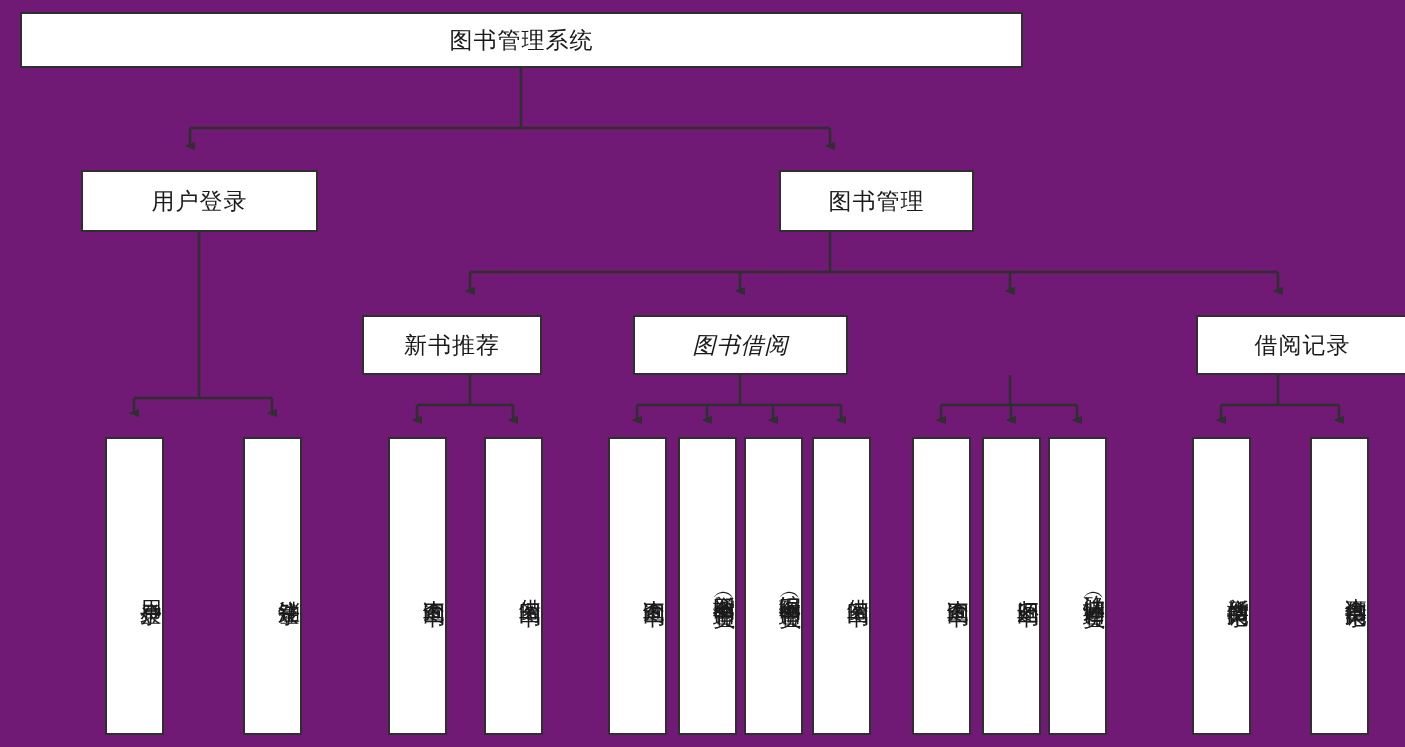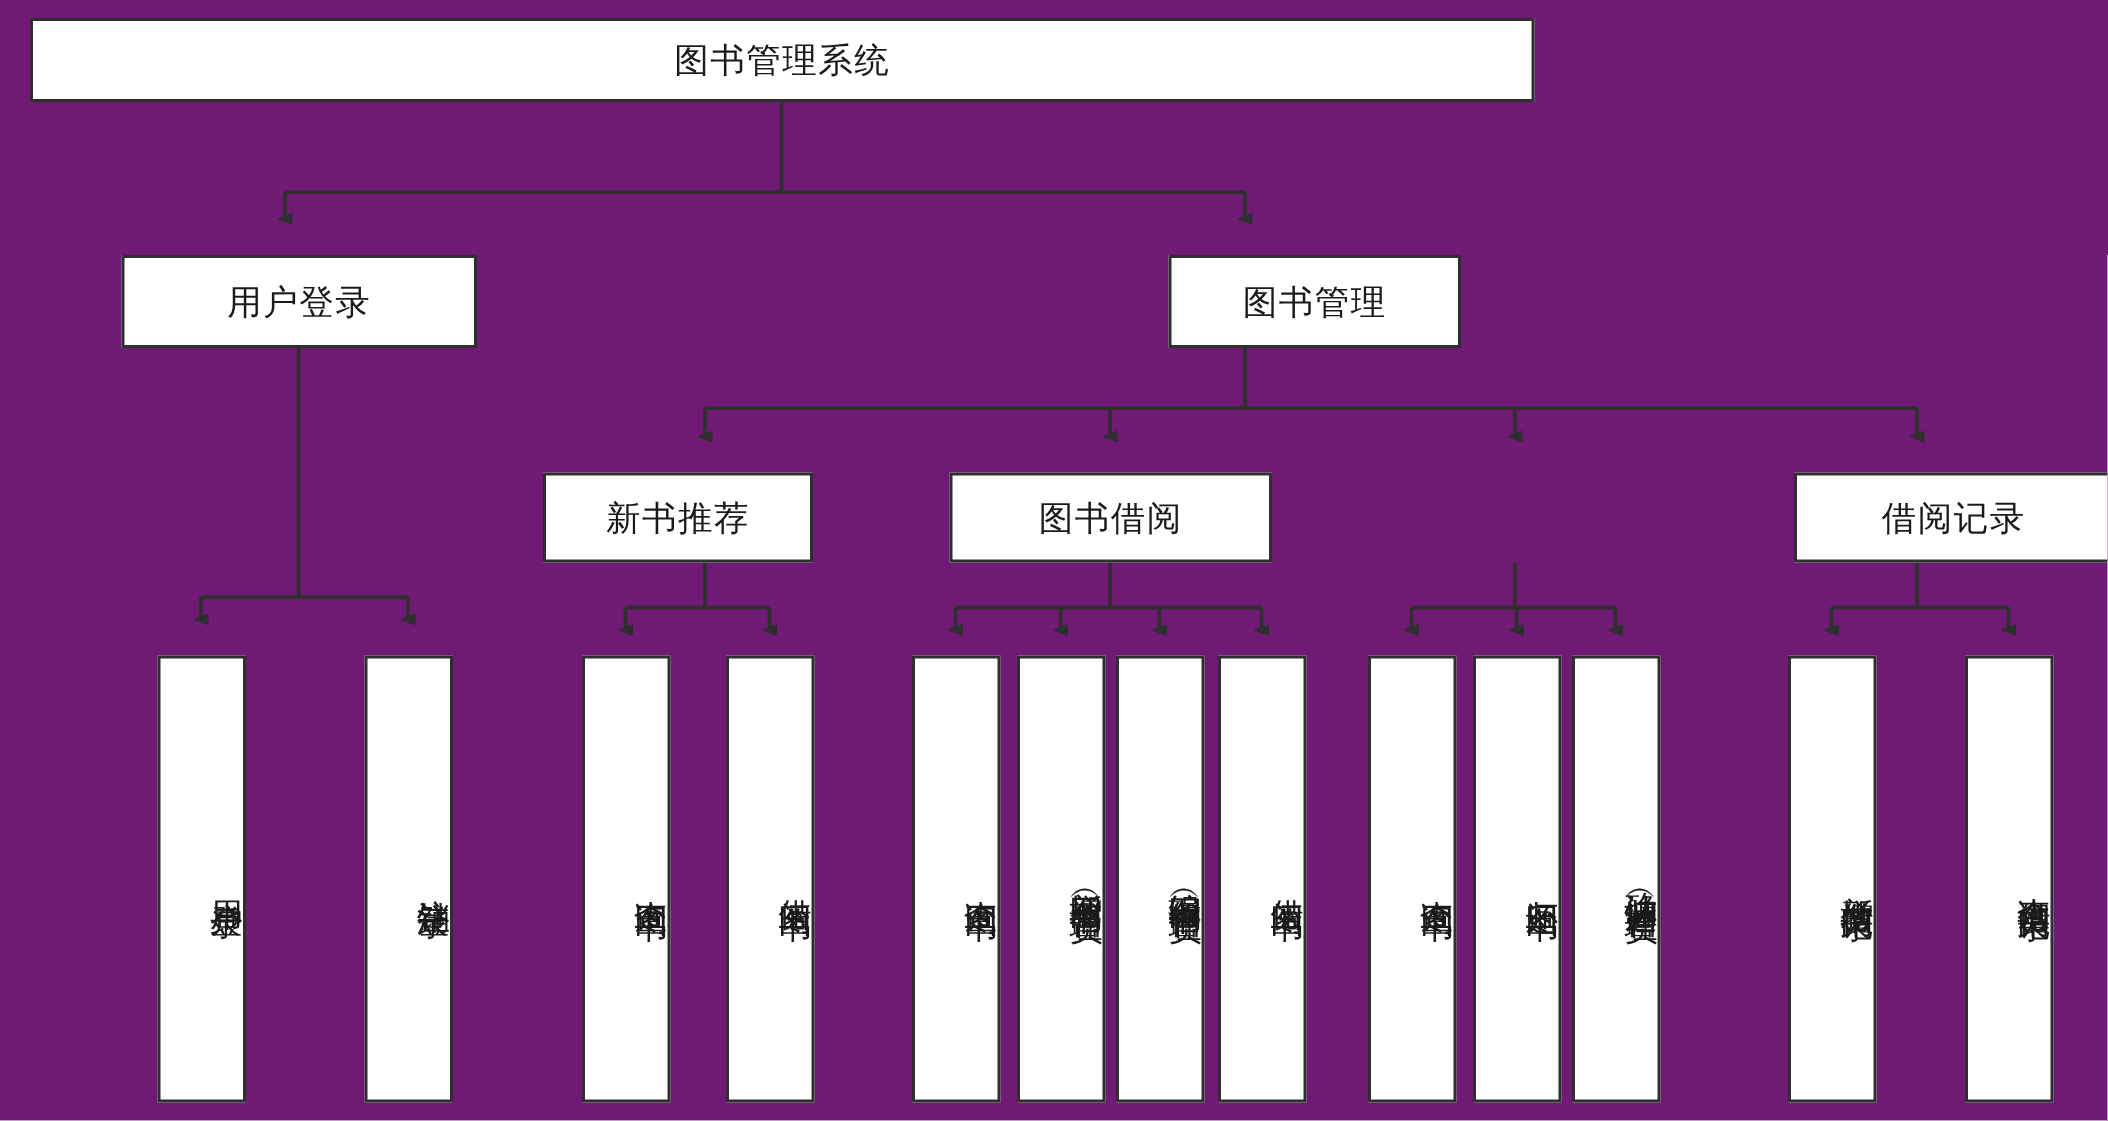--- a/index.html
+++ b/index.html
@@ -132,21 +132,21 @@
   <div class="node horiz" style="left:81px; top:170px; width:237px; height:62px;">
     <span class="label">用户登录</span>
   </div>
   <div class="node horiz" style="left:735px; top:170px; width:195px; height:62px;margin-left:44px;">
     <span class="label">图书管理</span>
   </div>
 
   <div class="node horiz" style="left:362px; top:315px; width:180px; height:60px;">
     <span class="label">新书推荐</span>
   </div>
-  <div class="node horiz" style="left:633px; top:315px; width:215px; height:60px;">
+  <div class="node horiz" style="left:633px; top:315px; width:215px; height:60px;font-style:italic;">
     <span class="label">图书借阅</span>
   </div>
   <div class="node horiz" style="left:1196px; top:315px; width:213px; height:60px;">
     <span class="label">借阅记录</span>
   </div>
 
   <div class="node vert" style="left:105px; top:437px; width:59px; height:298px;">
     <span class="label">用户登录</span>
   </div>
   <div class="node vert" style="left:243px; top:437px; width:59px; height:298px;">

